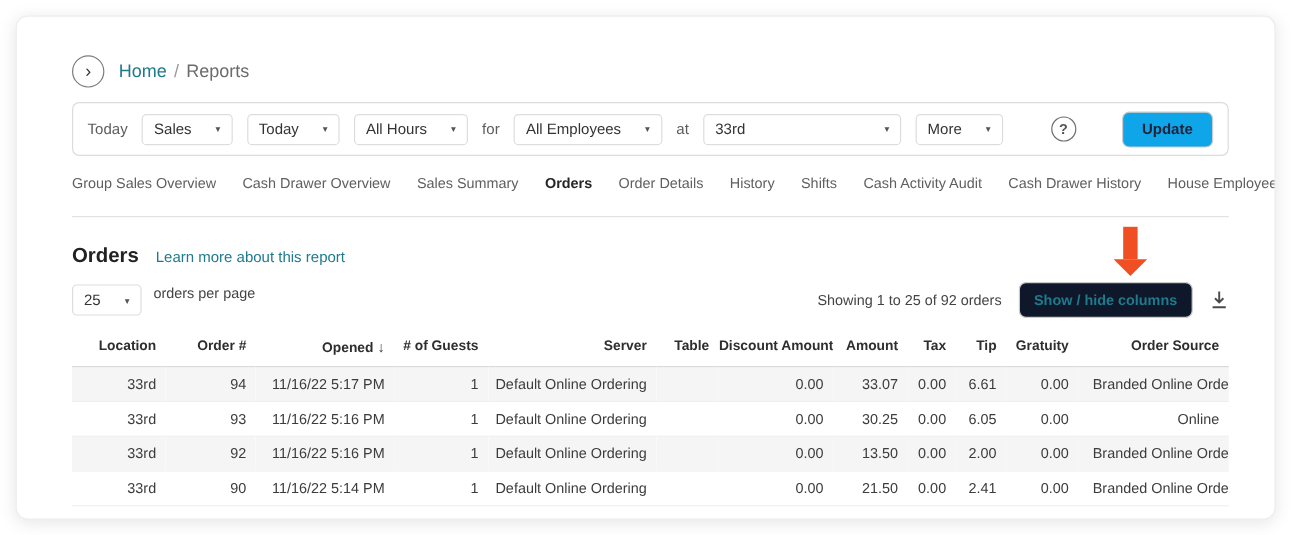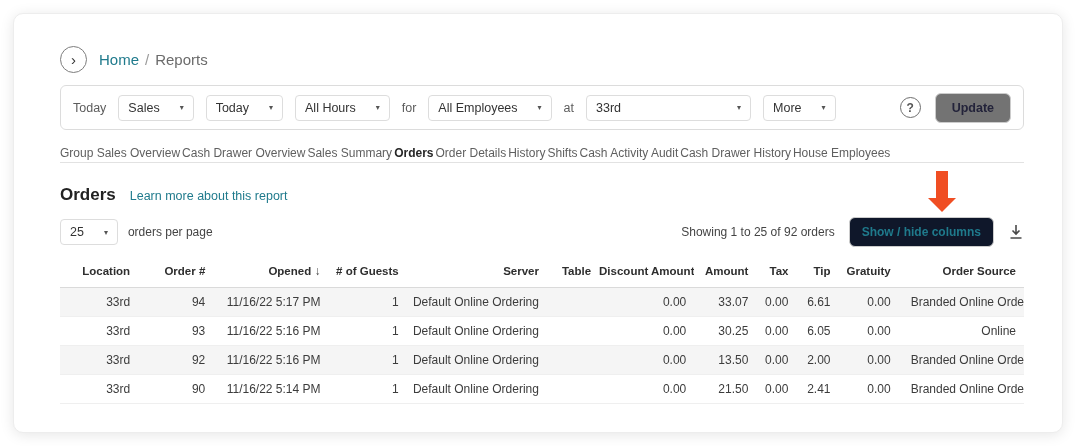--- a/index.html
+++ b/index.html
@@ -41,41 +41,42 @@
   }
   .select .caret { font-size: 8px; color: #555; }
   .select.location { width: 165px; justify-content: space-between; }
   .filter-right { margin-left: auto; display: flex; align-items: center; gap: 14px; }
   .help-circle {
     width: 21px; height: 21px; border-radius: 50%; border: 1.5px solid #6e6e6e;
     color: #555; font-size: 12px; font-weight: bold;
     display: inline-flex; align-items: center; justify-content: center; cursor: pointer;
   }
   .update-btn {
-    border: 1px solid #cccccc; border-radius: 6px; background: #737373;
+    border: 1px solid #cccccc; border-radius: 6px; background: #0ea5e9;
     padding: 7px 16px; font-size: 12.5px; font-weight: bold; color: #23233a; cursor: pointer;
     font-family: inherit;
+    margin-left: 24px;
   }
 
   
   .tabs-row {
-    margin-top: 16px; display: flex; gap: 2px; padding-bottom: 2px;
+    margin-top: 16px; display: flex; gap: 22px; padding-bottom: 20px;
     border-bottom: 1px solid #e2e2e2; white-space: nowrap;
   }
   .tab { font-size: 12px; color: #5f5f5f; cursor: pointer; }
   .tab.active { color: #262626; font-weight: bold; }
 
   
   .section-row { margin-top: 22px; display: flex; align-items: baseline; gap: 14px; }
   .section-title { font-size: 17px; font-weight: bold; color: #222; }
   .learn-more { font-size: 12.5px; color: var(--link); text-decoration: none; cursor: pointer; }
 
   
   .controls-row { margin-top: 12px; display: flex; justify-content: space-between; align-items: center; position: relative; }
-  .controls-left { display: flex; align-items: center; gap: 10px; }
+  .controls-left { display: flex; gap: 10px; }
   .page-size-label { font-size: 12px; color: #444; }
   .controls-right { display: flex; align-items: center; gap: 14px; }
   .showing { font-size: 12px; color: #444; }
   .showhide-btn {
     border: 1px solid #cccccc; border-radius: 6px; background: #0f172a;
     padding: 7px 12px; font-size: 12px; font-weight: bold; color: var(--link); cursor: pointer;
     font-family: inherit;
   }
   .download { display: inline-flex; align-items: center; cursor: pointer; }
 

